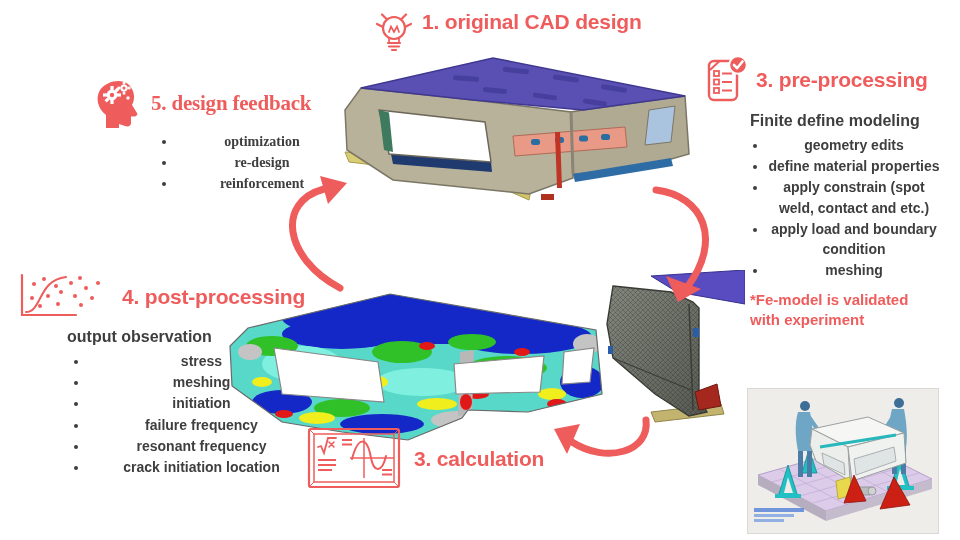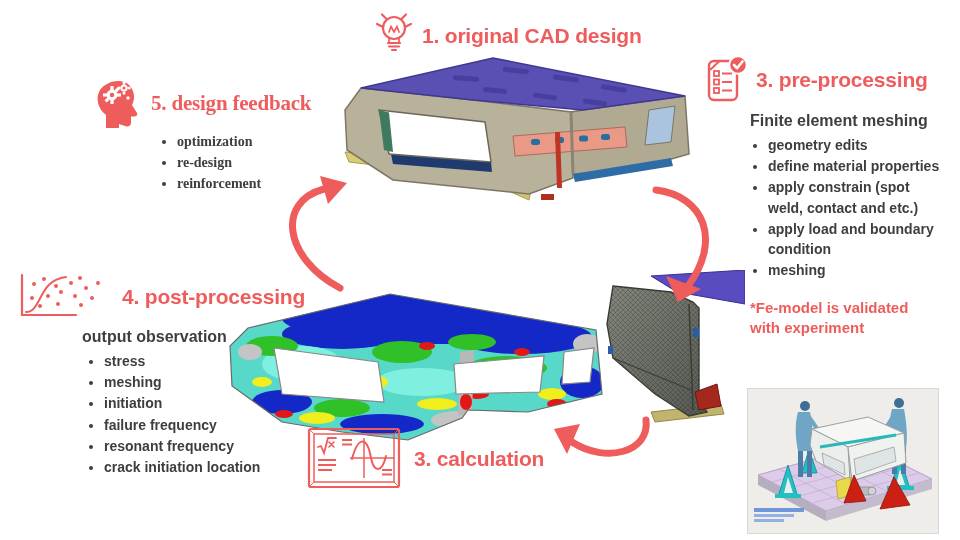--- a/index.html
+++ b/index.html
@@ -4,37 +4,37 @@
 <style>
   html,body{margin:0;padding:0;}
   body{font-family:"Liberation Sans",sans-serif;background:#ffffff;}
   .canvas{position:relative;width:960px;height:540px;background:#ffffff;overflow:hidden;}
 
   .abs{position:absolute;}
   .row{display:flex;flex-direction:row;}
 
   .step-title{font-size:21px;font-weight:bold;color:#ef5c5c;letter-spacing:-0.2px;white-space:nowrap;}
   .subtitle{font-size:16px;font-weight:bold;color:#3e3e3e;line-height:1.32;}
-  .bullets{margin:4px 0 0 0;padding:0 0 0 20px;list-style:disc;color:#3e3e3e;}
+  .bullets{margin:4px 0 0 0;padding:0 0 0 20px;list-style:disc;color:#3e3e3e;text-align:center;}
   .bullets li{font-size:14px;font-weight:bold;color:#3e3e3e;line-height:1.44;margin:0 0 1px 0;}
   .note{font-size:15px;font-weight:bold;color:#ef5c5c;line-height:1.3;}
 
   
-  .step1-header{left:374px;top:10px;align-items:center;gap:8px;}
+  .step1-header{left:374px;top:10px;gap:8px;}
   .step5-block{left:93px;top:78px;width:260px;font-family:Liberation Serif, serif;}
   .step5-head{align-items:center;gap:10px;}
   .step5-block .bullets{margin-left:64px;width:170px;}
   .step2-block{left:706px;top:54px;width:236px;}
   .step2-head{align-items:center;gap:8px;}
   .step2-body{margin-left:44px;width:188px;margin-top:4px;}
   .step2-body .bullets{padding-left:18px;width:172px;}
-  .step2-body .note{margin-top:18px;width:182px;}
+  .step2-body .note{margin-top:10px;width:182px;}
   .step4-block{left:14px;top:270px;width:300px;}
   .step4-head{align-items:center;gap:16px;}
-  .step4-body{margin-left:68px;margin-top:2px;}
+  .step4-body{margin-left:53px;margin-top:2px;}
   .step4-body .bullets{padding-left:22px;}
   .step3-block{left:306px;top:426px;align-items:center;gap:12px;justify-content:flex-end;}
 
   .img-frame{border:1px solid #dad8d4;}
   svg{display:block;}
 </style>
 </head>
 <body>
 
 <div class="canvas">
@@ -140,21 +140,21 @@
           <rect x="8" y="25.5" width="5" height="5"></rect>
           <rect x="8" y="34" width="5" height="5"></rect>
           <path d="M16,19.5 H26 M16,28 H26 M16,36.5 H26"></path>
         </g>
         <circle cx="32" cy="11" r="8.8" fill="#ef5c5c" stroke="#ffffff" stroke-width="2"></circle>
         <path d="M28,11 L31,14.2 L36.5,7.5" stroke="#ffffff" stroke-width="2.6" fill="none" stroke-linecap="round" stroke-linejoin="round"></path>
       </svg>
       <div class="step-title">3. pre-processing</div>
     </div>
     <div class="step2-body">
-      <div class="subtitle">Finite element meshing</div>
+      <div class="subtitle">Finite define modeling</div>
       <ul class="bullets">
         <li>geometry edits</li>
         <li>define material properties</li>
         <li>apply constrain (spot weld, contact and etc.)</li>
         <li>apply load and boundary condition</li>
         <li>meshing</li>
       </ul>
       <div class="note">*Fe-model is validated with experiment</div>
     </div>
   </div>

